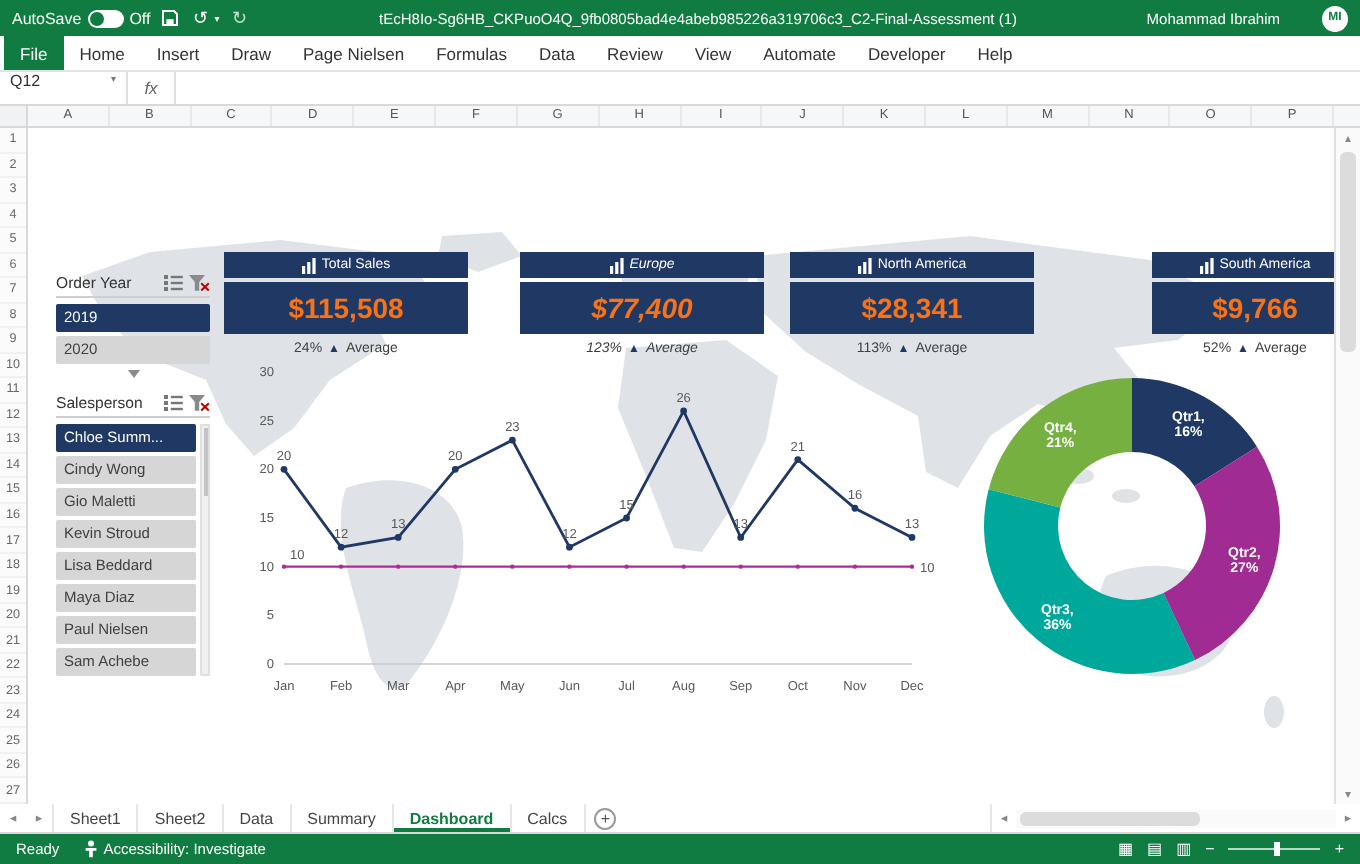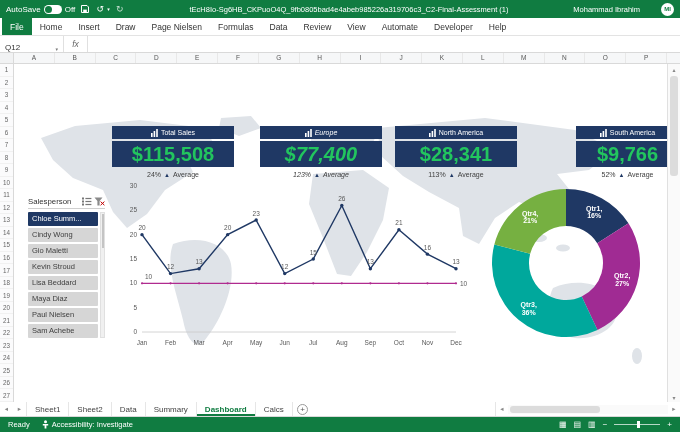--- a/index.html
+++ b/index.html
@@ -13,21 +13,21 @@
   .tb-caret{font-size:5px;margin-left:-3px}
   .tb-title{flex:1;text-align:center;font-size:7.5px;white-space:nowrap;overflow:hidden;text-overflow:ellipsis;padding:0 8px}
   .tb-user{display:flex;align-items:center;gap:21px;font-size:7.5px;white-space:nowrap}
   .avatar{width:13px;height:13px;border-radius:50%;background:#fff;color:#107C41;font-size:6px;font-weight:bold;display:flex;align-items:center;justify-content:center}
   
   .ribbon{height:18px;background:#fff;border-bottom:1px solid #E3E3E3;display:flex;align-items:stretch;padding-left:2px}
   .rtab{padding:0 8px;font-size:8.5px;color:#333;display:flex;align-items:center;cursor:default}
   .rtab.active{background:#107C41;color:#fff}
   
   .fbar{height:17px;background:#fff;border-bottom:1px solid #D9D9D9;display:flex;align-items:stretch;font-size:8px;color:#333}
-  .namebox{width:64px;border-right:1px solid #E0E0E0;display:flex;align-items:flex-end;justify-content:space-between;padding:0 5px}
+  .namebox{width:64px;border-right:1px solid #E0E0E0;display:flex;align-items:flex-start;justify-content:space-between;padding:0 5px}
   .nb-caret{font-size:5px;color:#777}
   .fx{width:24px;border-right:1px solid #E0E0E0;display:flex;align-items:center;justify-content:center;font-style:italic;color:#666;font-size:8.5px}
   .finput{flex:1}
   
   .cheads{height:11px;display:flex;background:#F6F7F8;border-bottom:1px solid #D9D9D9;font-size:6.5px;color:#555;padding-right:13px}
   .corner{width:14px;background:#F1F2F3;border-right:1px solid #D9D9D9}
   .chwrap{display:flex;flex:1}
   .col-h{flex:1;text-align:center;line-height:10px;border-right:1px solid #E8E8E8}
   
   .grid{position:relative;height:338px;background:#fff;display:flex}
@@ -38,21 +38,21 @@
   .vtrack{flex:1;width:100%;position:relative}
   .vthumb{position:absolute;left:2px;right:2px;top:2px;height:100px;background:#DCDCDC;border-radius:3px}
   .overlay{position:absolute;left:0;top:0;right:13px;bottom:0}
   .map{position:absolute;left:15px;top:52px}
   
   .banner{position:absolute;left:28px;top:24px;width:621px;height:27px;background:#1F3864;color:#fff;display:flex;align-items:center;gap:8px;padding:0 10px;border-radius:2px}
   .banner-title{font-size:12.5px;font-weight:bold;letter-spacing:.2px}
   
   .kpi{position:absolute;top:62px;width:122px;text-align:center}
   .kpi-head{background:#1F3864;color:#fff;font-size:7px;height:13px;display:flex;align-items:center;justify-content:center;gap:3px}
-  .kpi-value{margin-top:2px;background:#1F3864;color:#22c55e;font-weight:bold;font-size:20px;height:26px;line-height:26px}
+  .kpi-value{margin-top:2px;background:#1F3864;color:#f97316;font-weight:bold;font-size:14px;height:26px;line-height:26px}
   .kpi-delta{margin-top:4px;font-size:7px;color:#404040;display:flex;align-items:center;justify-content:center;gap:3px}
   .kpi-delta .arrow{color:#1F3864;font-size:6px}
   
   .slicer{position:absolute;left:28px;width:77px}
   .slicer-head{height:15px;display:flex;align-items:center;gap:2px;border-bottom:1px solid #CFCFCF;color:#333;font-size:7.8px}
   .slicer-title{flex:1;white-space:nowrap;overflow:hidden}
   .s-body{display:flex;gap:2px;margin-top:3px}
   .s-items{flex:1;display:flex;flex-direction:column;gap:2px}
   .s-item{height:14px;line-height:14px;background:#D6D6D6;color:#404040;font-size:7.5px;padding:0 4px;white-space:nowrap;overflow:hidden;text-overflow:ellipsis;border-radius:1px}
   .s-item.sel{background:#1F3864;color:#fff}
@@ -263,20 +263,44 @@
             <rect x="5.2" y="0" width="1.6" height="8" fill="#fff"></rect>
           </svg>
           <span>South America</span>
         </div>
         <div class="kpi-value">$9,766</div>
         <div class="kpi-delta">
           <span>52%</span>
           <span class="arrow">▲</span>
           <span>Average</span>
         </div>
+      </div>
+      <div class="slicer" style="top: 70px;">
+        <div class="slicer-head">
+          <span class="slicer-title">Order Year</span>
+          <svg width="10" height="9">
+            <rect x="0" y="0.5" width="2" height="2" fill="#777"></rect>
+            <rect x="3.4" y="0.9" width="6" height="1.2" fill="#777"></rect>
+            <rect x="0" y="3.5" width="2" height="2" fill="#777"></rect>
+            <rect x="3.4" y="3.9" width="6" height="1.2" fill="#777"></rect>
+            <rect x="0" y="6.5" width="2" height="2" fill="#777"></rect>
+            <rect x="3.4" y="6.9" width="6" height="1.2" fill="#777"></rect>
+          </svg>
+          <svg width="11" height="9">
+            <path d="M0.5 0.5 H8.5 L5.6 4 V8.4 H3.4 V4 Z" fill="#8a8a8a"></path>
+            <path d="M6.6 4.6 L10.4 8.2 M10.4 4.6 L6.6 8.2" stroke="#C00000" stroke-width="1" fill="none"></path>
+          </svg>
+        </div>
+        <div class="s-body">
+          <div class="s-items">
+            <div class="s-item sel">2019</div>
+            <div class="s-item">2020</div>
+          </div>
+        </div>
+        <div class="s-downarrow"></div>
       </div>
       <div class="slicer" style="top: 130px;">
         <div class="slicer-head">
           <span class="slicer-title">Salesperson</span>
           <svg width="10" height="9">
             <rect x="0" y="0.5" width="2" height="2" fill="#777"></rect>
             <rect x="3.4" y="0.9" width="6" height="1.2" fill="#777"></rect>
             <rect x="0" y="3.5" width="2" height="2" fill="#777"></rect>
             <rect x="3.4" y="3.9" width="6" height="1.2" fill="#777"></rect>
             <rect x="0" y="6.5" width="2" height="2" fill="#777"></rect>

